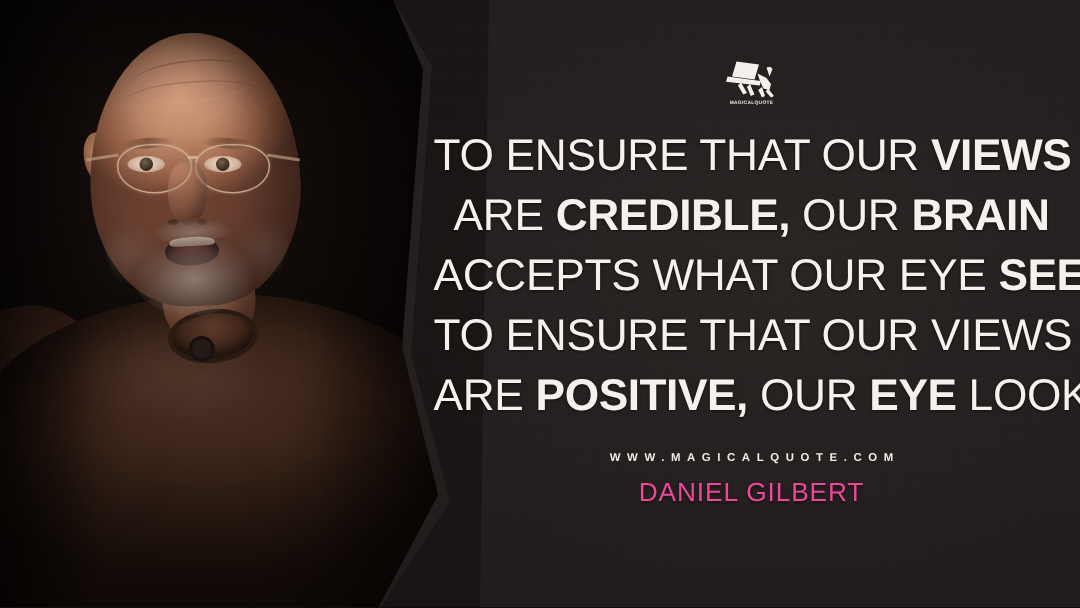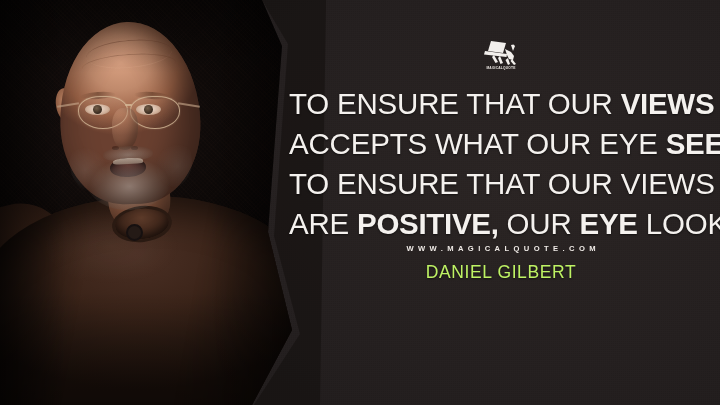--- a/index.html
+++ b/index.html
@@ -383,31 +383,32 @@
     line-height: 40px;
     letter-spacing: -0.2px;
     font-weight: 300;
     text-transform: uppercase;
     text-shadow: 0 1px 2px rgba(0,0,0,.55);
   }
   .quote .ln { display: block; white-space: nowrap; }
   .quote b { font-weight: 700; letter-spacing: -0.3px; }
 
   .site {
+    margin-top: 16px;
     color: #efeae6;
     font-size: 7.6px;
     font-weight: 700;
     letter-spacing: 4.4px;
     text-transform: uppercase;
     text-indent: 4.4px;
   }
 
   .author {
     margin-top: 9px;
-    color: #bef264;
+    color: #ec4899;
     font-size: 17.5px;
     font-weight: 400;
     letter-spacing: .6px;
     text-transform: uppercase;
     text-shadow: 0 1px 2px rgba(0,0,0,.5);
   }
 </style>
 </head>
 <body>
 
@@ -482,20 +483,21 @@
       <path d="M60 36 L64 48 L60 50 L55 40 Z" fill="#f2efec"></path>
       <path d="M68 38 L76 48 L72 50 L65 42 Z" fill="#f2efec"></path>
       <path d="M32 30 L40 44 L35 46 L28 34 Z" fill="#f2efec"></path>
       <path d="M44 32 L50 46 L45 48 L40 36 Z" fill="#f2efec"></path>
 
       <text x="46" y="58" text-anchor="middle" fill="#e9e4e0" font-family="Liberation Sans, sans-serif" font-size="6.5" font-weight="700" letter-spacing="0.4">MAGICALQUOTE</text>
     </svg>
 
     <div class="quote">
         <span class="ln"><span>TO ENSURE THAT OUR </span><b>VIEWS</b></span>
+        <span class="ln"><span>ARE </span><b>CREDIBLE,</b><span> OUR </span><b>BRAIN</b></span>
         <span class="ln"><span>ACCEPTS WHAT OUR EYE </span><b>SEES</b></span>
         <span class="ln"><span>TO ENSURE THAT OUR VIEWS</span></span>
         <span class="ln"><span>ARE </span><b>POSITIVE,</b><span> OUR </span><b>EYE</b><span> LOOKS</span></span>
       </div>
 
     <div class="site">WWW.MAGICALQUOTE.COM</div>
 
     <div class="author">DANIEL GILBERT</div>
   </div>
 

